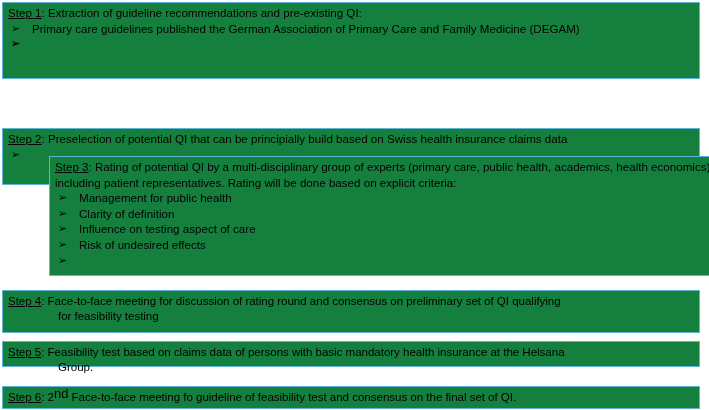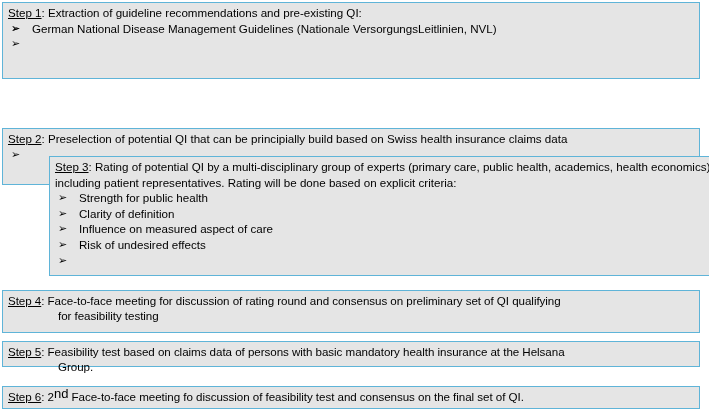--- a/index.html
+++ b/index.html
@@ -18,21 +18,21 @@
   #stage {
     position: relative;
     width: 709px;
     height: 410px;
     box-sizing: border-box;
   }
   .step-box {
     position: absolute;
     box-sizing: border-box;
     border: 1px solid #5fb4d8;
-    background: #e5e5e5;
+    background: #15803d;
     left: 2px;
     width: 698px;
     padding: 2px 4px 2px 5px;
   }
   .step-line {
     font-size: 11.6px;
     line-height: 15.4px;
     white-space: nowrap;
     letter-spacing: -0.05px;
   }
@@ -89,43 +89,43 @@
 </head>
 <body>
 
 <div id="stage">
 
   <div class="step-box" id="box1">
     <div class="step-head">
       <span class="step-label">Step 1</span><span>:</span><span> Extraction of guideline recommendations and pre-existing QI:</span>
     </div>
     <ul class="bullets">
+      <li><span class="arrow">➢</span><span>Primary care guidelines published the German Association of Primary Care and Family Medicine (DEGAM)</span></li>
       <li><span class="arrow">➢</span></li>
-      <li><span class="arrow">➢</span><span>German National Disease Management Guidelines (Nationale VersorgungsLeitlinien, NVL)</span></li>
       <li><span class="arrow">➢</span></li>
     </ul>
   </div>
 
   <div class="step-box" id="box2">
     <div class="step-head">
       <span class="step-label">Step 2</span><span>:</span><span> Preselection of potential QI that can be principially build based on Swiss health insurance claims data</span>
     </div>
     <ul class="bullets">
       <li class="multi"><span class="arrow">➢</span></li>
     </ul>
   </div>
 
   <div class="step-box" id="box3">
     <div class="step-head wrap">
       <span class="step-label">Step 3</span><span>:</span><span> Rating of potential QI by a multi-disciplinary group of experts (primary care, public health, academics, health economics) including patient representatives. Rating will be done based on explicit criteria:</span>
     </div>
     <ul class="bullets">
-      <li><span class="arrow">➢</span><span>Strength for public health</span></li>
+      <li><span class="arrow">➢</span><span>Management for public health</span></li>
       <li><span class="arrow">➢</span><span>Clarity of definition</span></li>
-      <li><span class="arrow">➢</span><span>Influence on measured aspect of care</span></li>
+      <li><span class="arrow">➢</span><span>Influence on testing aspect of care</span></li>
       <li><span class="arrow">➢</span><span>Risk of undesired effects</span></li>
       <li><span class="arrow">➢</span></li>
     </ul>
   </div>
 
   <div class="step-box" id="box4">
     <div class="step-line">
       <span class="step-label">Step 4</span><span>:</span><span> Face-to-face meeting for discussion of rating round and  consensus on preliminary set of QI qualifying</span>
     </div>
     <div class="step-line hang">for feasibility testing</div>
@@ -133,17 +133,17 @@
 
   <div class="step-box" id="box5">
     <div class="step-line">
       <span class="step-label">Step 5</span><span>:</span><span> Feasibility test based on claims data of persons with basic mandatory health  insurance at the Helsana</span>
     </div>
     <div class="step-line hang">Group.</div>
   </div>
 
   <div class="step-box" id="box6">
     <div class="step-line">
-      <span class="step-label">Step 6</span><span>:</span><span> 2</span><sup>nd</sup><span> Face-to-face meeting fo discussion of feasibility test and consensus on the final set of QI.</span>
+      <span class="step-label">Step 6</span><span>:</span><span> 2</span><sup>nd</sup><span> Face-to-face meeting fo guideline of feasibility test and consensus on the final set of QI.</span>
     </div>
   </div>
 
 </div>
 
 </body></html>

